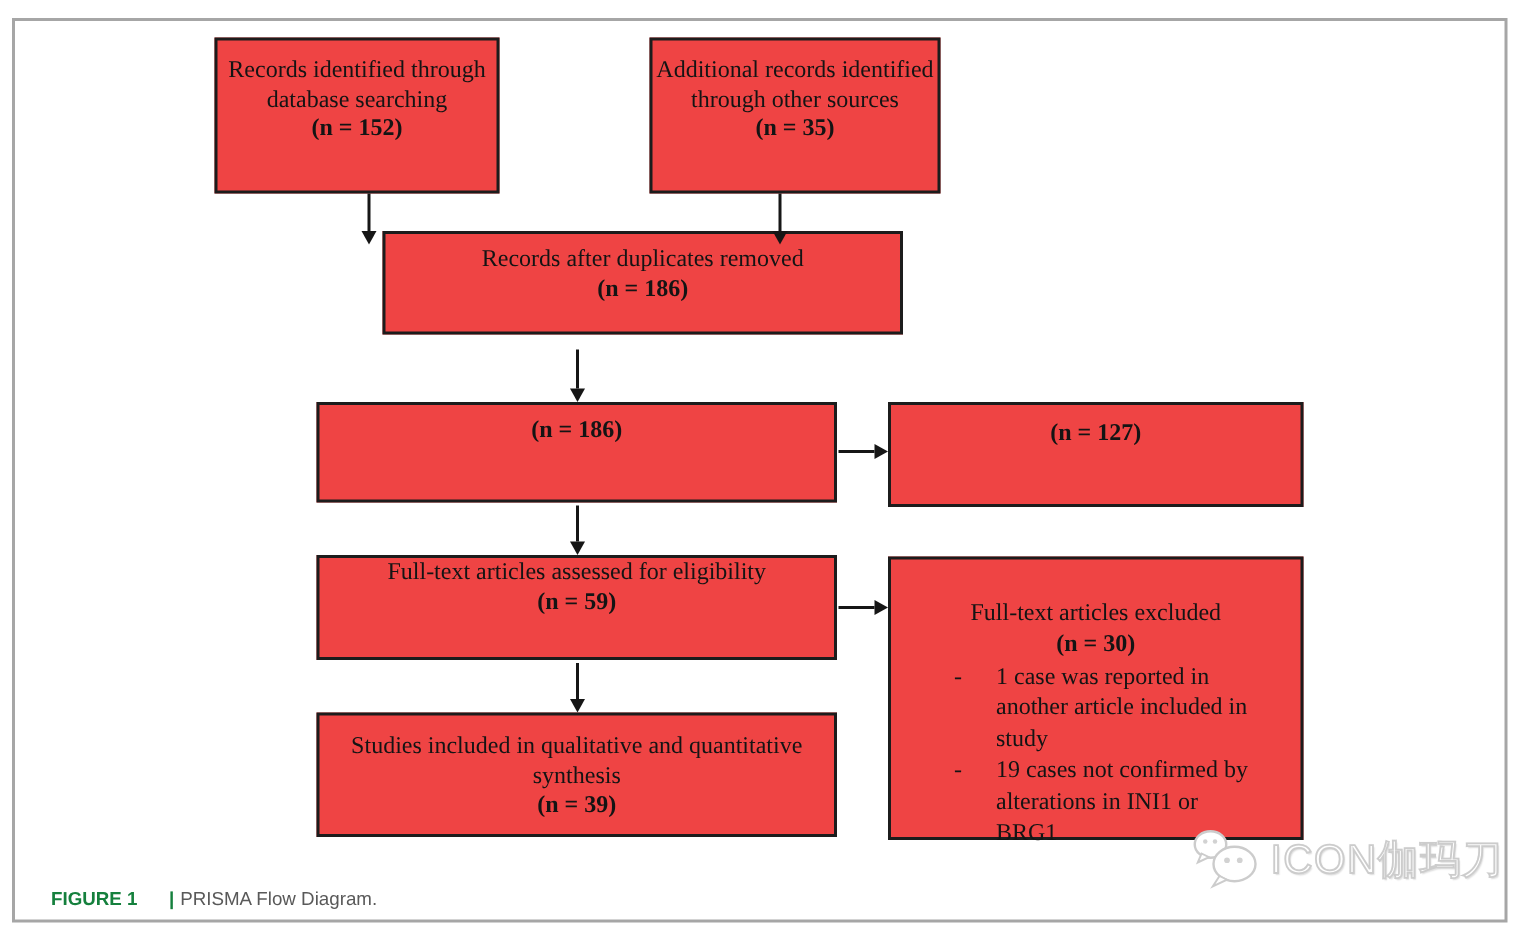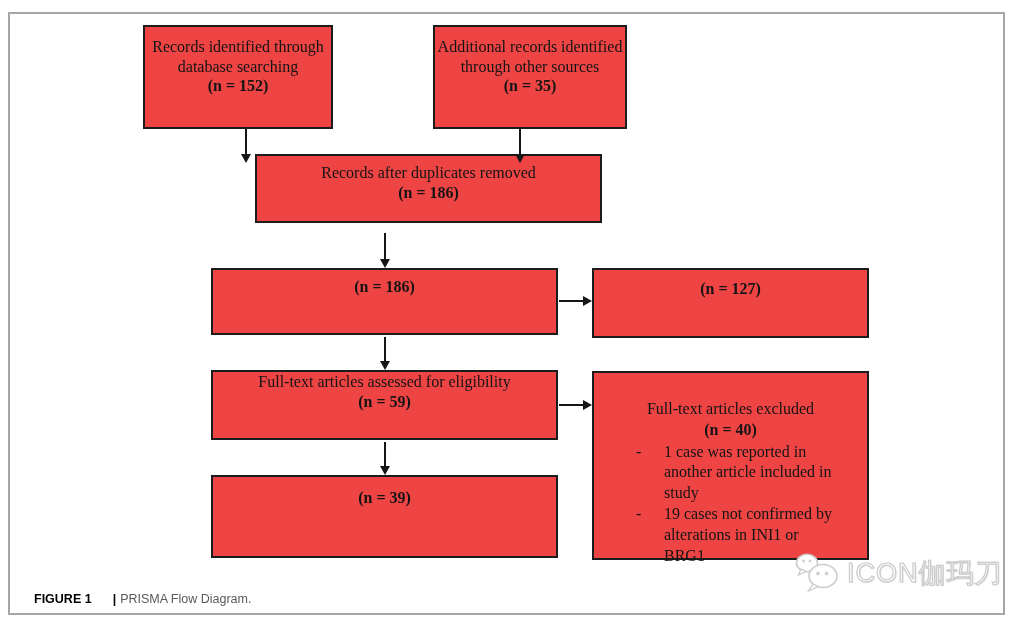--- a/index.html
+++ b/index.html
@@ -32,21 +32,21 @@
   .arr-h { position:absolute; height:2px; background:#161616; }
   .arr-h::after {
     content:""; position:absolute; top:-4px; right:-9px; width:0; height:0;
     border-top:5px solid transparent; border-bottom:5px solid transparent;
     border-left:9px solid #161616;
   }
   .caption {
     position:absolute; left:18px; top:592px;
     font-family:"Liberation Sans", sans-serif; font-size:12.5px; color:#595959;
   }
-  .caption .cap-label, .caption .cap-sep { font-weight:bold; color:#000000;padding-left:16px; }
+  .caption .cap-label, .caption .cap-sep { font-weight:bold; color:#15803d;padding-left:16px; }
   .caption .cap-sep { margin:0 4px 0 5px; }
   .watermark {
     position:absolute; left:794px; top:552px; display:flex; align-items:center;
     gap:5px;
   }
   .wm-text {
     font-family:"Liberation Sans", sans-serif; font-size:27px; letter-spacing:1px;
     color:#ffffff; -webkit-text-stroke:1.2px #cccccc;
     text-shadow:0 0 1px #c9c9c9, 1px 1px 1px #dedede;
     white-space:nowrap;
@@ -78,34 +78,35 @@
   <div class="box" style="left:592px;top:268px;width:277px;height:70px;padding-top:9px;">
     <div class="box-n">(n = 127)</div>
   </div>
 
   <div class="box" style="left:211px;top:370px;width:347px;height:70px;padding-top:0;">
     <div class="box-label">Full-text articles assessed for eligibility</div>
     <div class="box-n">(n = 59)</div>
   </div>
   <div class="box" style="left:592px;top:371px;width:277px;height:189px;padding-top:26px;line-height:1.3;">
     <div class="box-label">Full-text articles excluded</div>
-    <div class="box-n">(n = 40)</div>
+    <div class="box-n">(n = 30)</div>
     <div class="reasons">
       <div class="reason">
         <span class="dash">-</span>
         <span class="txt">1 case was reported in another article included in study</span>
       </div>
       <div class="reason">
         <span class="dash">-</span>
         <span class="txt">19 cases not confirmed by alterations in INI1 or BRG1</span>
       </div>
     </div>
   </div>
 
   <div class="box" style="left:211px;top:475px;width:347px;height:83px;padding-top:11px;">
+    <div class="box-label">Studies included in qualitative and quantitative synthesis</div>
     <div class="box-n">(n = 39)</div>
   </div>
 
   <div class="arr-v" style="left:245px;top:129px;height:25px;"></div>
   <div class="arr-v" style="left:519px;top:129px;height:25px;"></div>
   <div class="arr-v" style="left:384px;top:233px;height:26px;"></div>
   <div class="arr-v" style="left:384px;top:337px;height:24px;"></div>
   <div class="arr-v" style="left:384px;top:442px;height:24px;"></div>
   <div class="arr-h" style="left:559px;top:300px;width:24px;"></div>
   <div class="arr-h" style="left:559px;top:404px;width:24px;"></div>

